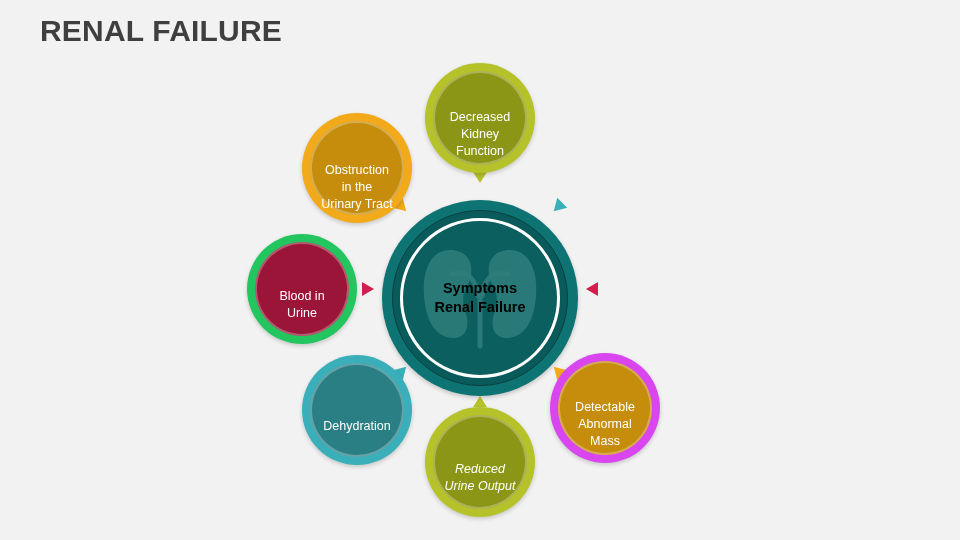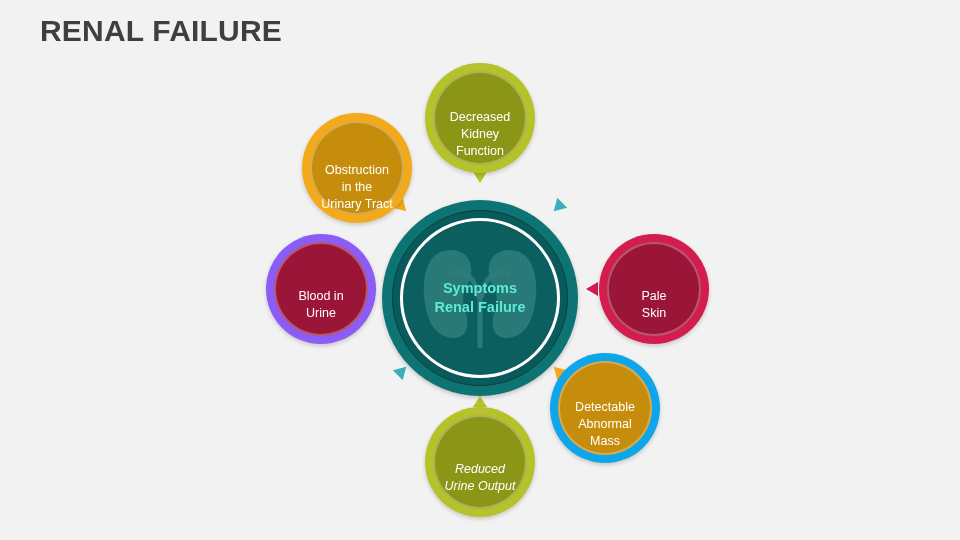--- a/index.html
+++ b/index.html
@@ -7,21 +7,21 @@
   .title { position:absolute; left:40px; top:14px; font-size:30px; font-weight:bold; color:#3f3f3f; letter-spacing:0.2px; }
   .diagram { position:absolute; left:0; top:0; width:960px; height:540px; }
   .node { position:absolute; width:110px; height:110px; border-radius:50%; box-shadow:0 2px 4px rgba(0,0,0,0.18); }
   .node .inner { position:absolute; left:8px; top:8px; width:94px; height:94px; border-radius:50%; box-sizing:border-box; border:2px solid rgba(255,255,255,0.28); display:flex; align-items:center; justify-content:center; text-align:center; }
   .node .label { color:#fff; font-size:12.5px; line-height:17px; white-space:pre-line; padding:0 4px;margin-top:32px; }
   .pointer { position:absolute; width:0; height:0; }
   .hub { position:absolute; left:382px; top:200px; width:196px; height:196px; border-radius:50%; background:#0e7473; box-shadow:0 2px 4px rgba(0,0,0,0.2); }
   .hub .ring1 { position:absolute; left:10px; top:10px; width:176px; height:176px; border-radius:50%; border:1.5px solid #083f3f; box-sizing:border-box; background:#095b5b; }
   .hub .ring2 { position:absolute; left:18px; top:18px; width:160px; height:160px; border-radius:50%; border:3px solid #ffffff; box-sizing:border-box; background:#0b5f5e; }
   .hub .kidney { position:absolute; left:0; top:0; width:196px; height:196px; }
-  .hub .hub-label { position:absolute; left:0; top:0; width:196px; height:196px; display:flex; align-items:center; justify-content:center; text-align:center; color:#5eead4; font-weight:bold; font-size:14.5px; line-height:19px; white-space:pre-line; }
+  .hub .hub-label { position:absolute; left:0; top:0; width:196px; height:196px; display:flex; align-items:center; justify-content:center; text-align:center; color:#000000; font-weight:bold; font-size:14.5px; line-height:19px; white-space:pre-line; }
 </style>
 </head>
 <body>
 
 <div class="title">RENAL FAILURE</div>
 
 <div class="diagram">
 
   <div class="pointer" style="left:473px;top:172px;border-left:7px solid transparent;border-right:7px solid transparent;border-top:11px solid #b6c22a;"></div>
   <div class="pointer" style="left:473px;top:396px;border-left:7px solid transparent;border-right:7px solid transparent;border-bottom:11px solid #b6c22a;"></div>
@@ -52,44 +52,43 @@
 
   <div class="node" style="left:425px;top:63px;background:#b6c22a;">
     <div class="inner" style="background:#8c9616;">
         <span class="label">Decreased
 Kidney
 Function</span>
       </div>
   </div>
 
 
-  <div class="node" style="left:599px;top:234px;background:#d21d4e;">
-    <div class="inner" style="background:#9a1538;">
-        <span class="label">Pale
-Skin</span>
-      </div>
-  </div>
 
-  <div class="node" style="left:550px;top:353px;background:#0ea5e9;">
+  <div class="node" style="left:550px;top:353px;background:#d946ef;">
     <div class="inner" style="background:#c68d0d;">
         <span class="label">Detectable
 Abnormal
 Mass</span>
       </div>
   </div>
 
   <div class="node" style="left:425px;top:407px;background:#b6c22a;">
     <div class="inner" style="background:#8c9616;font-style:italic;">
         <span class="label">Reduced
 Urine Output</span>
       </div>
   </div>
 
+  <div class="node" style="left:302px;top:355px;background:#3bafb9;">
+    <div class="inner" style="background:#2a7f85;">
+        <span class="label">Dehydration</span>
+      </div>
+  </div>
 
-  <div class="node" style="left:266px;top:234px;background:#8b5cf6;">
+  <div class="node" style="left:247px;top:234px;background:#22c55e;">
     <div class="inner" style="background:#9a1538;">
         <span class="label">Blood in
 Urine</span>
       </div>
   </div>
 
   <div class="node" style="left:302px;top:113px;background:#f2aa1b;">
     <div class="inner" style="background:#c68d0d;align-items:flex-end;">
         <span class="label">Obstruction
 in the

